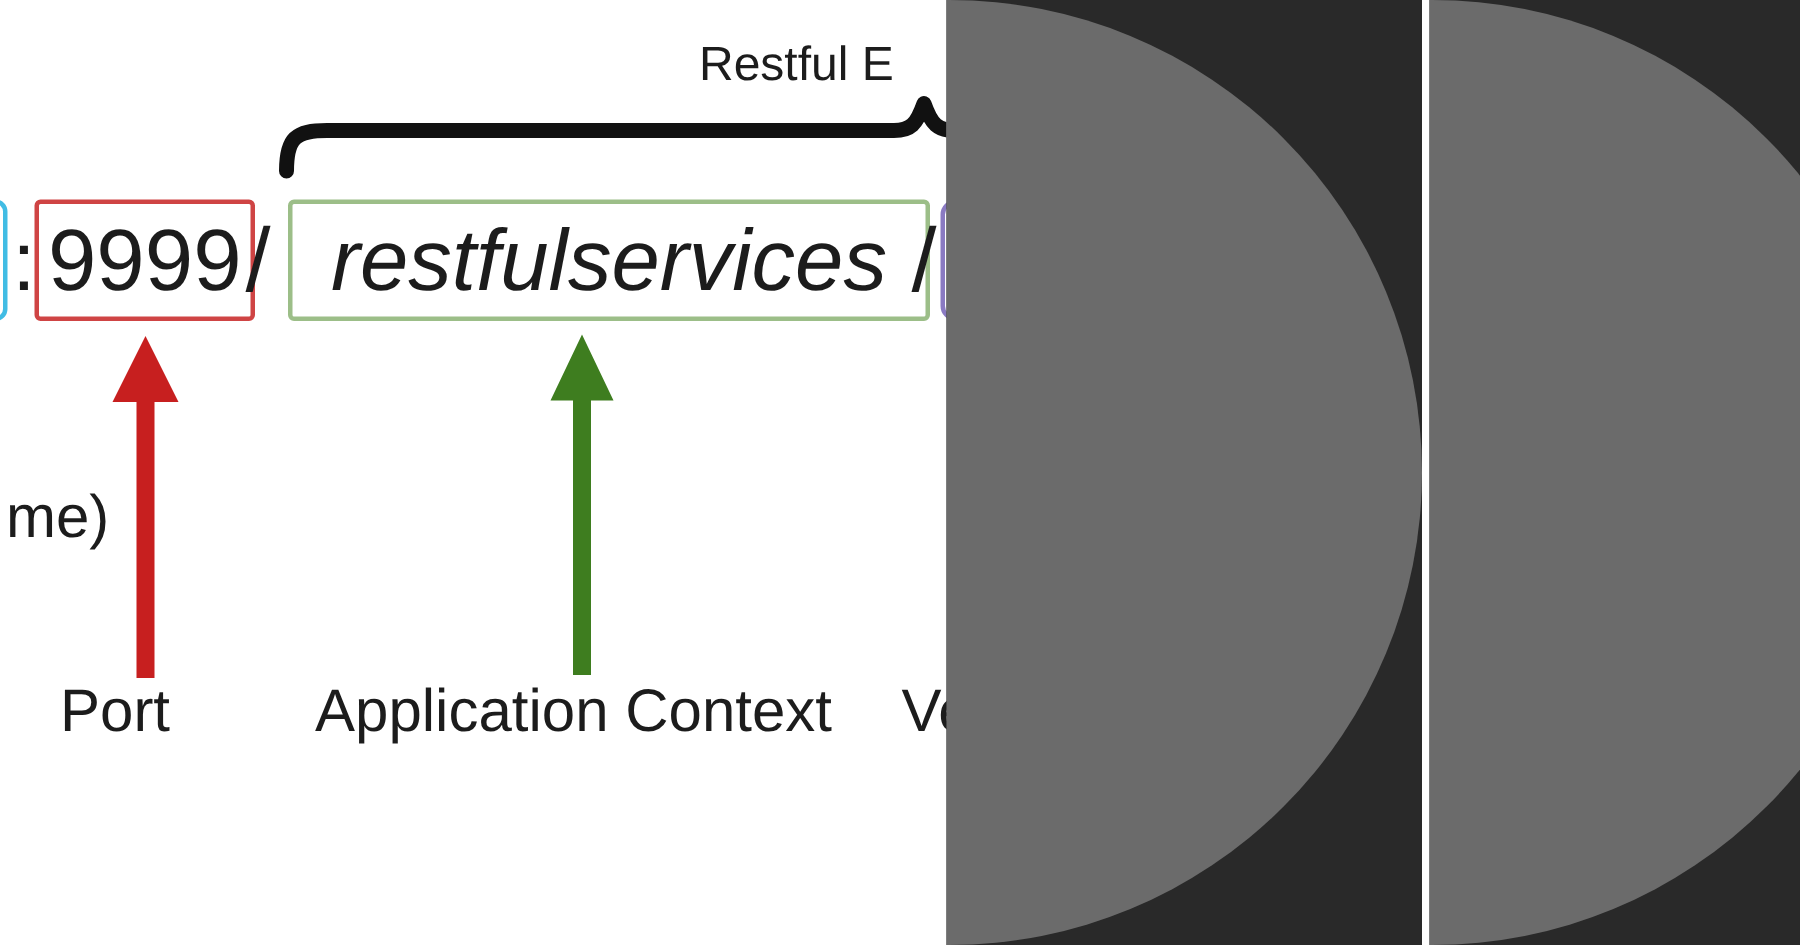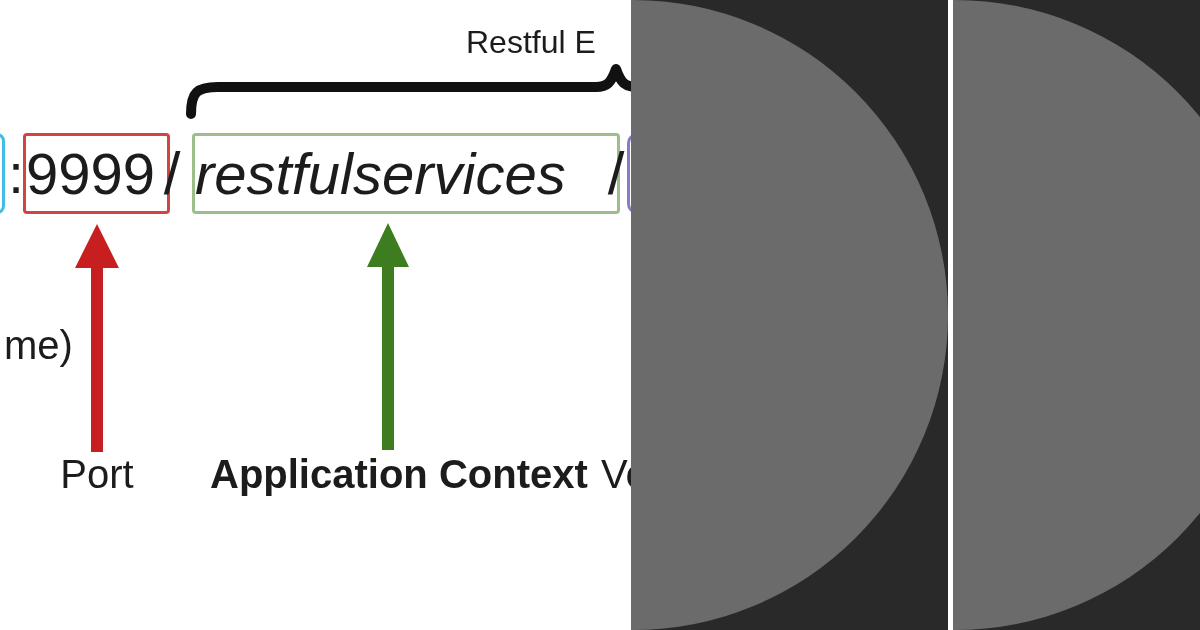--- a/index.html
+++ b/index.html
@@ -41,21 +41,21 @@
 
   .ubox {
     position: absolute;
     top: 133px;
     height: 81px;
     border-style: solid;
     border-width: 3px;
     background: transparent;
     display: flex;
     align-items: center;
-    justify-content: flex-start;
+    justify-content: center;
   }
   .ubox-cyan   { left: -45px; width: 50px;  border-color: var(--cyan-box, #41bce4); border-radius: 8px; }
   .ubox-red    { left: 23px;  width: 147px; border-color: var(--red-box, #cf4444); border-radius: 4px; }
   .ubox-green  { left: 192px; width: 428px; border-color: var(--green-box, #9cbe88); border-radius: 4px; font-style: italic; }
   .ubox-purple { left: 627px; width: 70px;  border-color: var(--purple-box, #8a7ac2); border-radius: 10px; }
 
   .url-text {
     font-size: 58px;
     color: var(--text, #1c1c1c);
     white-space: nowrap;
@@ -76,22 +76,22 @@
   .glyph-slash1 { left: 156px; width: 32px; }
   .glyph-slash2 { left: 600px; width: 32px; }
 
   .anno-label {
     position: absolute;
     top: 452px;
     font-size: 40px;
     color: var(--text, #1c1c1c);
     white-space: nowrap;
   }
-  .label-port        { left: 40px;  width: 114px; text-align: center; }
-  .label-app-context { left: 210px; width: 360px; text-align: left; font-weight: bold; }
+  .label-port        { left: 40px;  width: 114px; }
+  .label-app-context { left: 210px; width: 360px; text-align: left; }
   .label-version     { left: 601px; }
 
   .host-fragment-label {
     position: absolute;
     left: 4px; top: 323px;
     font-size: 40px;
     color: var(--text, #1c1c1c);
     white-space: nowrap;
   }
 

